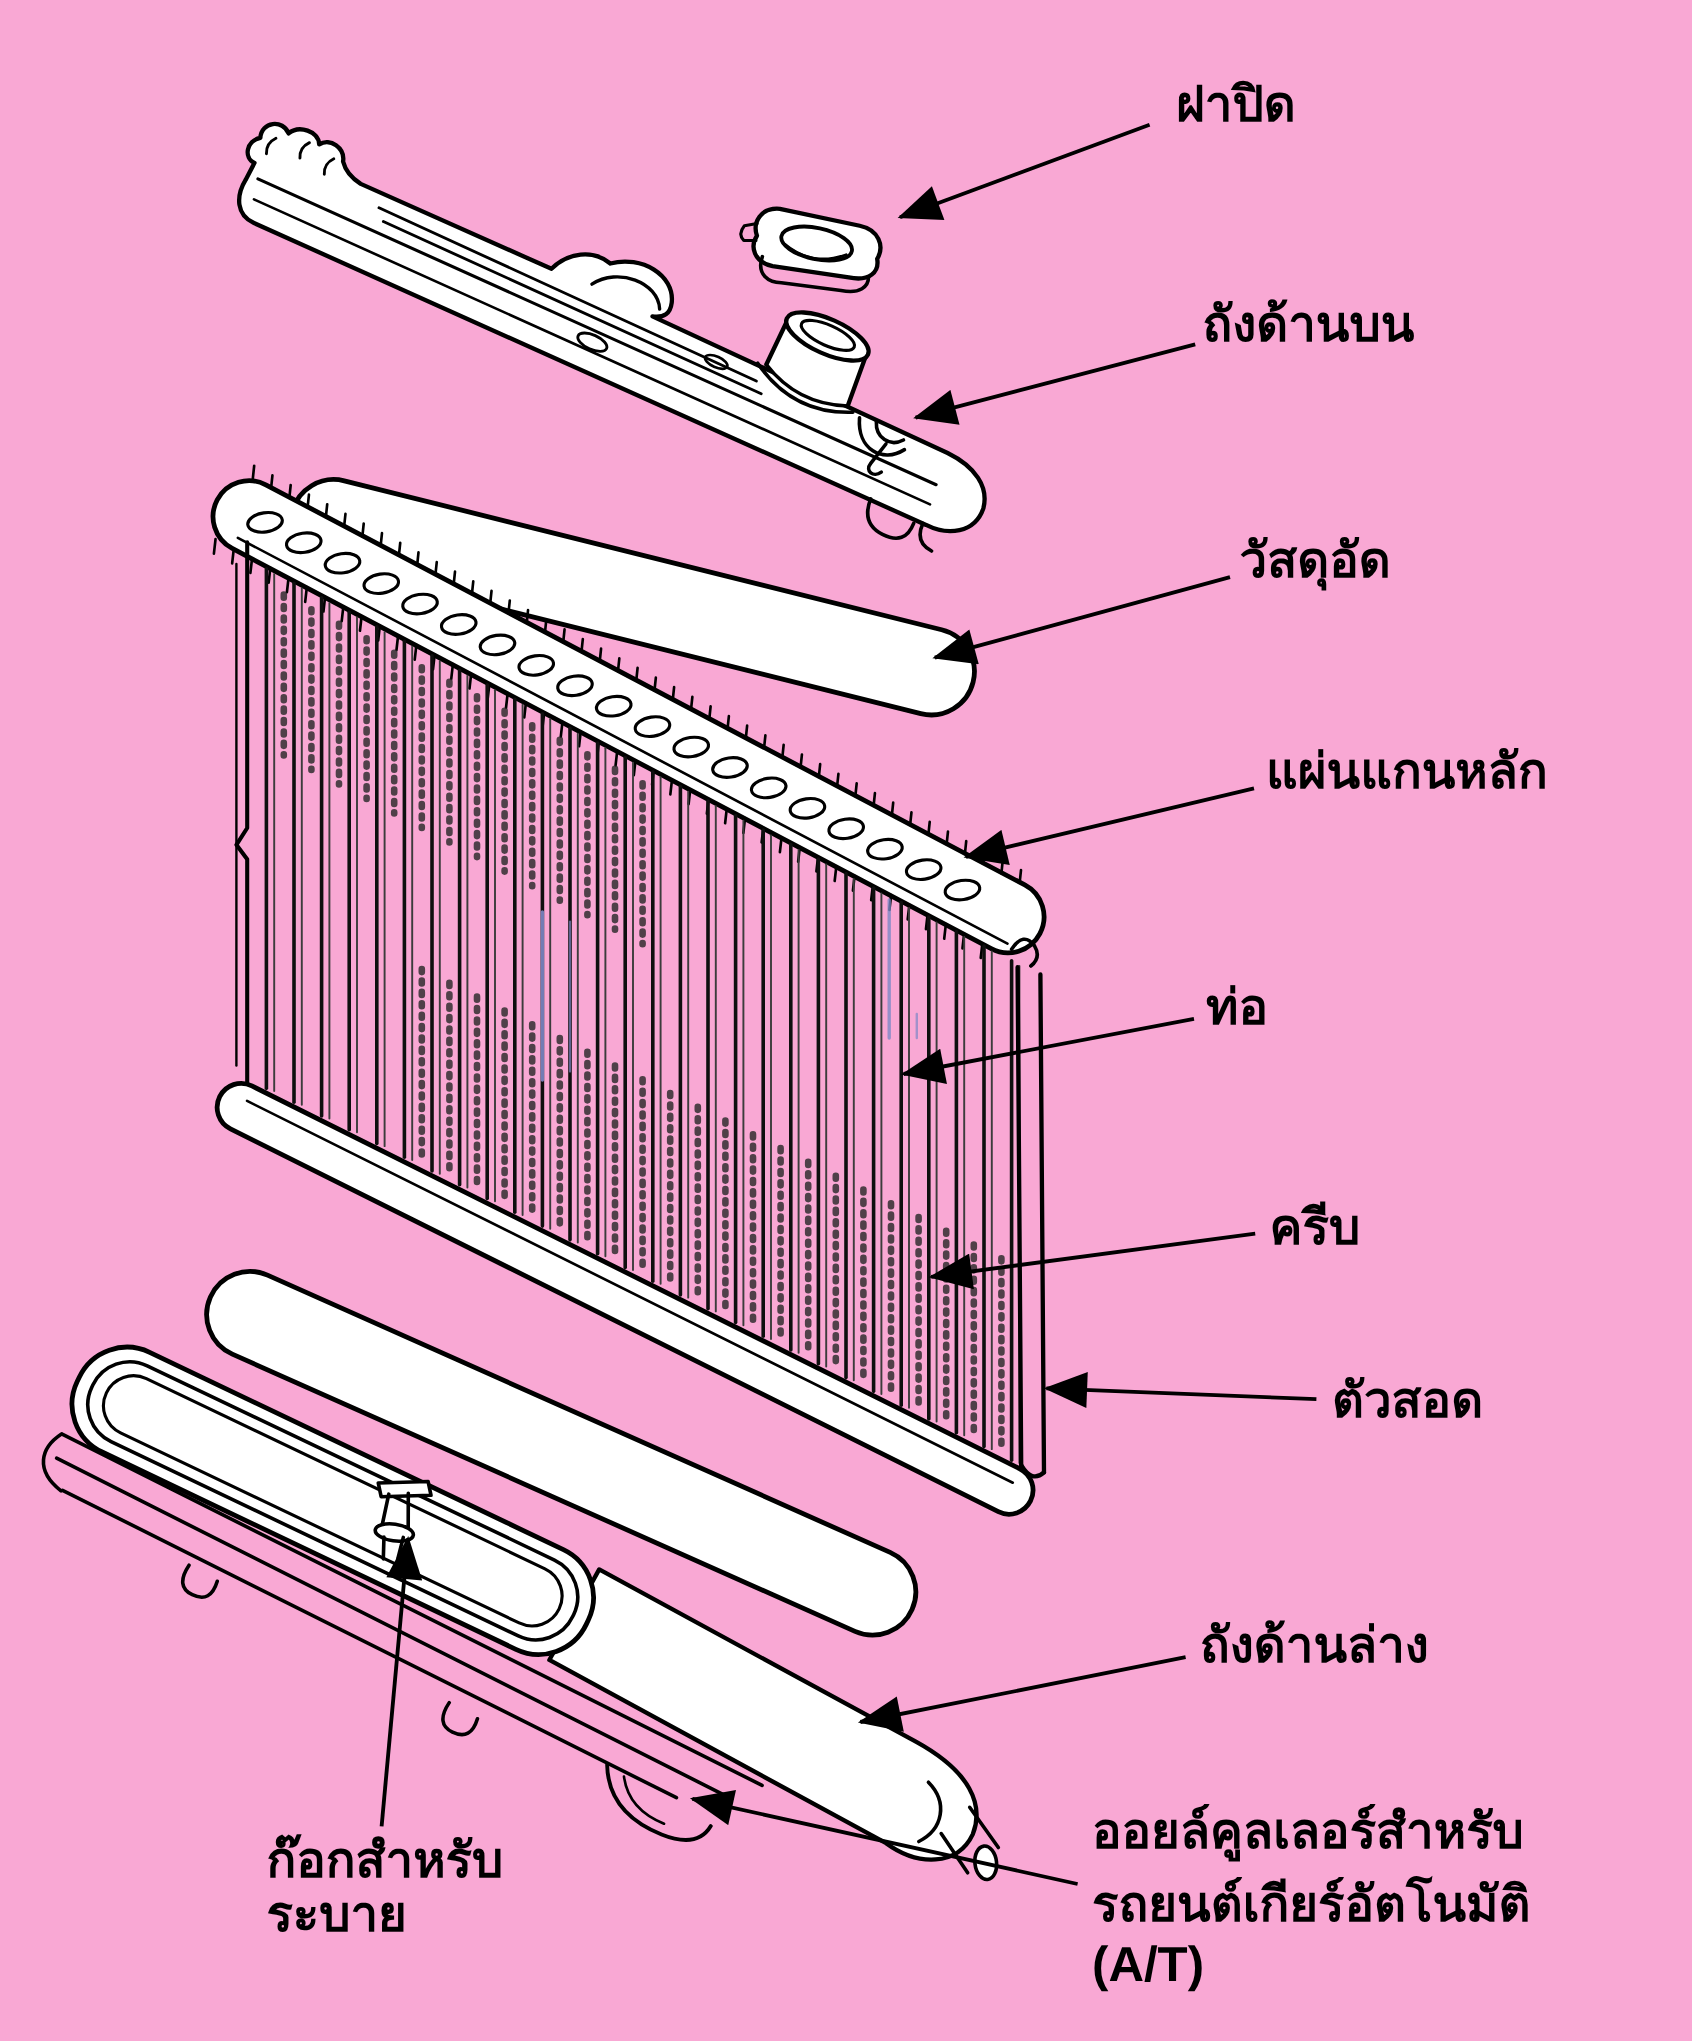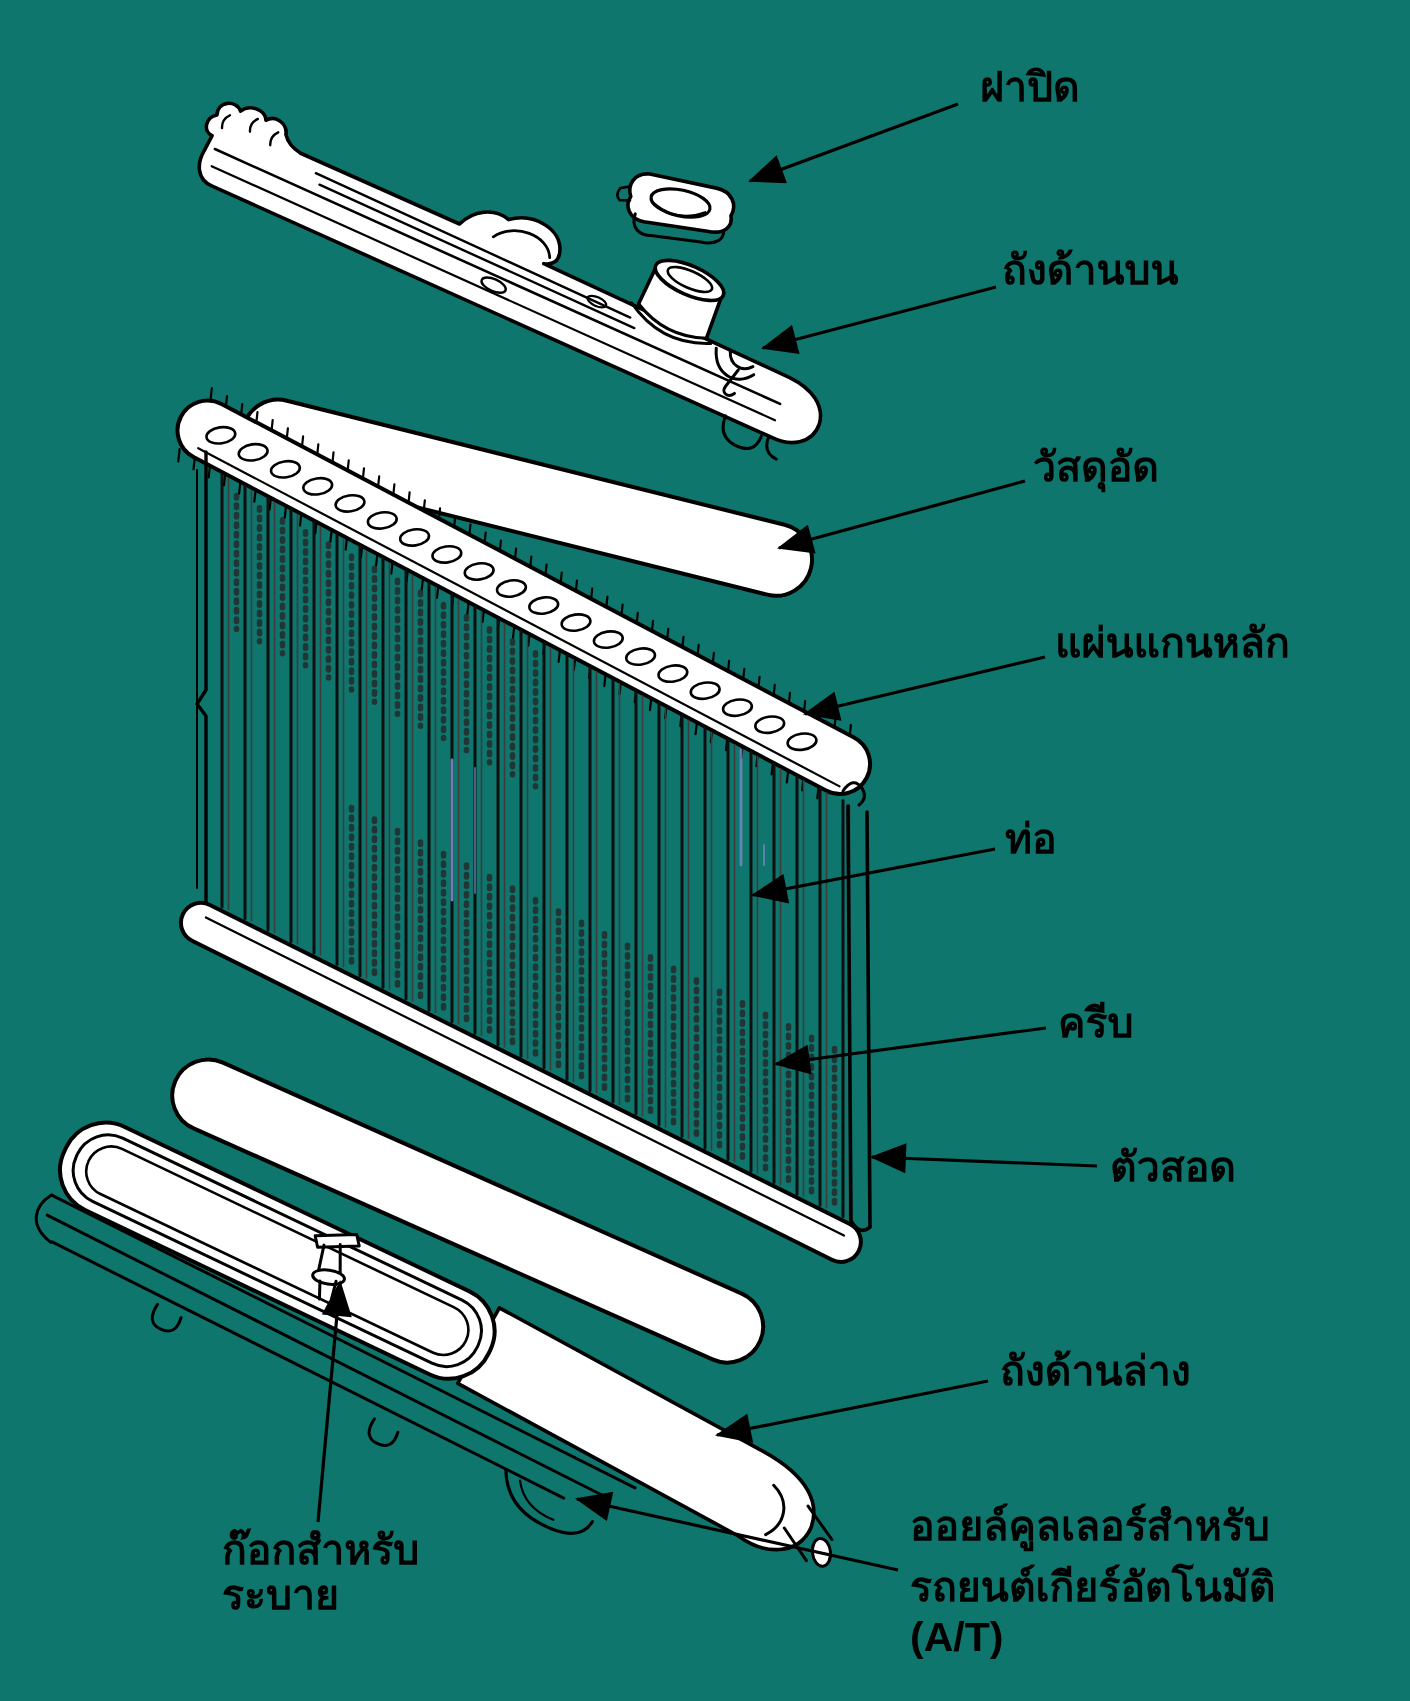--- a/index.html
+++ b/index.html
@@ -1,16 +1,16 @@
 <!DOCTYPE html>
 <html><head>
 <meta charset="utf-8">
 <style>
   html,body{margin:0;padding:0;background:#fff;}
-  #page{position:relative;width:1410px;height:1701px;background:#0f766e;overflow:hidden;}
+  #page{position:relative;width:1410px;height:1701px;background:#f9a8d4;overflow:hidden;}
   svg{font-family:"Liberation Sans","DejaVu Sans",sans-serif;}
   text{fill:#000;font-size:41px;font-weight:600;}
 </style>
 </head>
 <body>
 
 <div id="page">
 <svg width="1410" height="1701" viewBox="0 0 1410 1701">
   <defs>
     <marker id="ah" viewBox="0 0 12 10" refX="11.3" refY="5" markerWidth="37" markerHeight="30" markerUnits="userSpaceOnUse" orient="auto">

